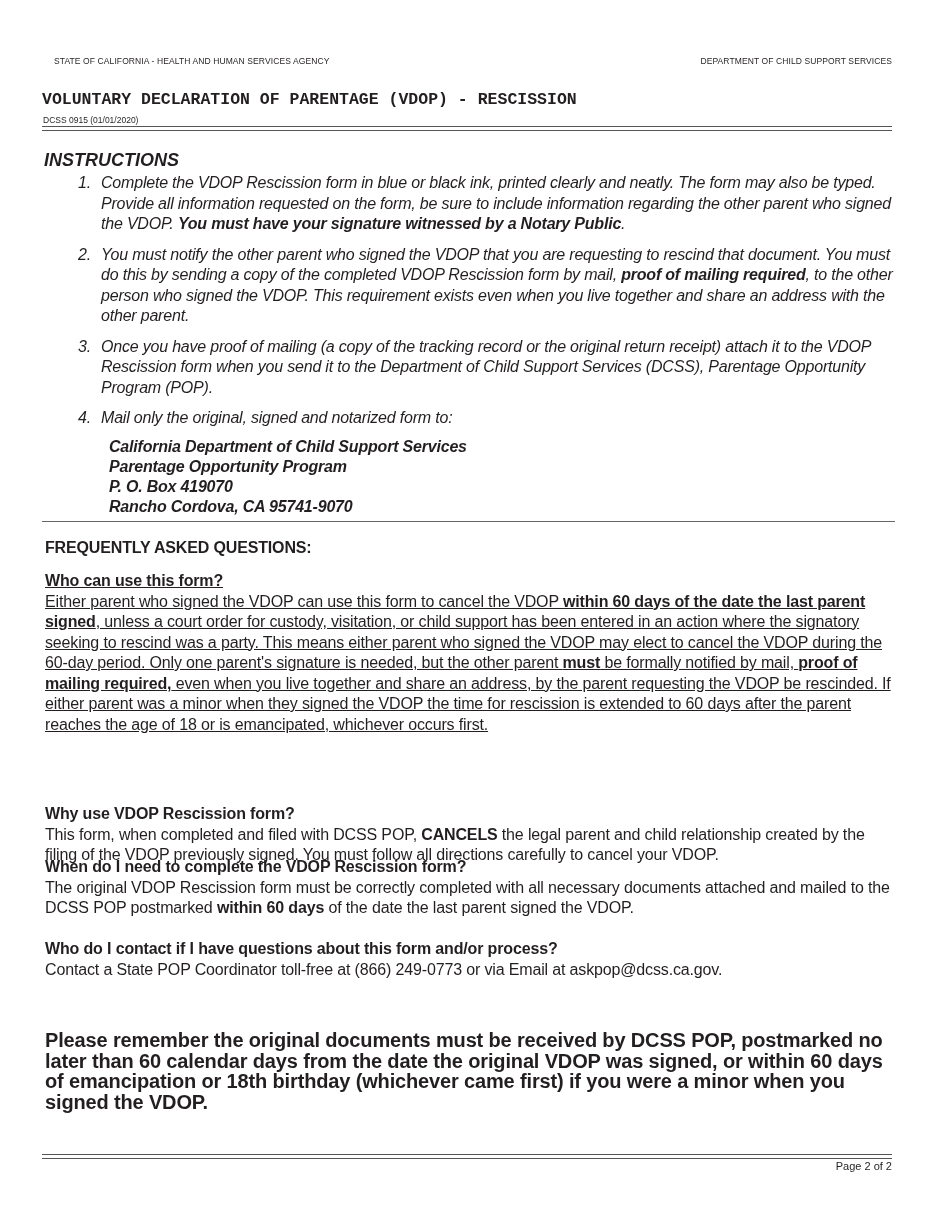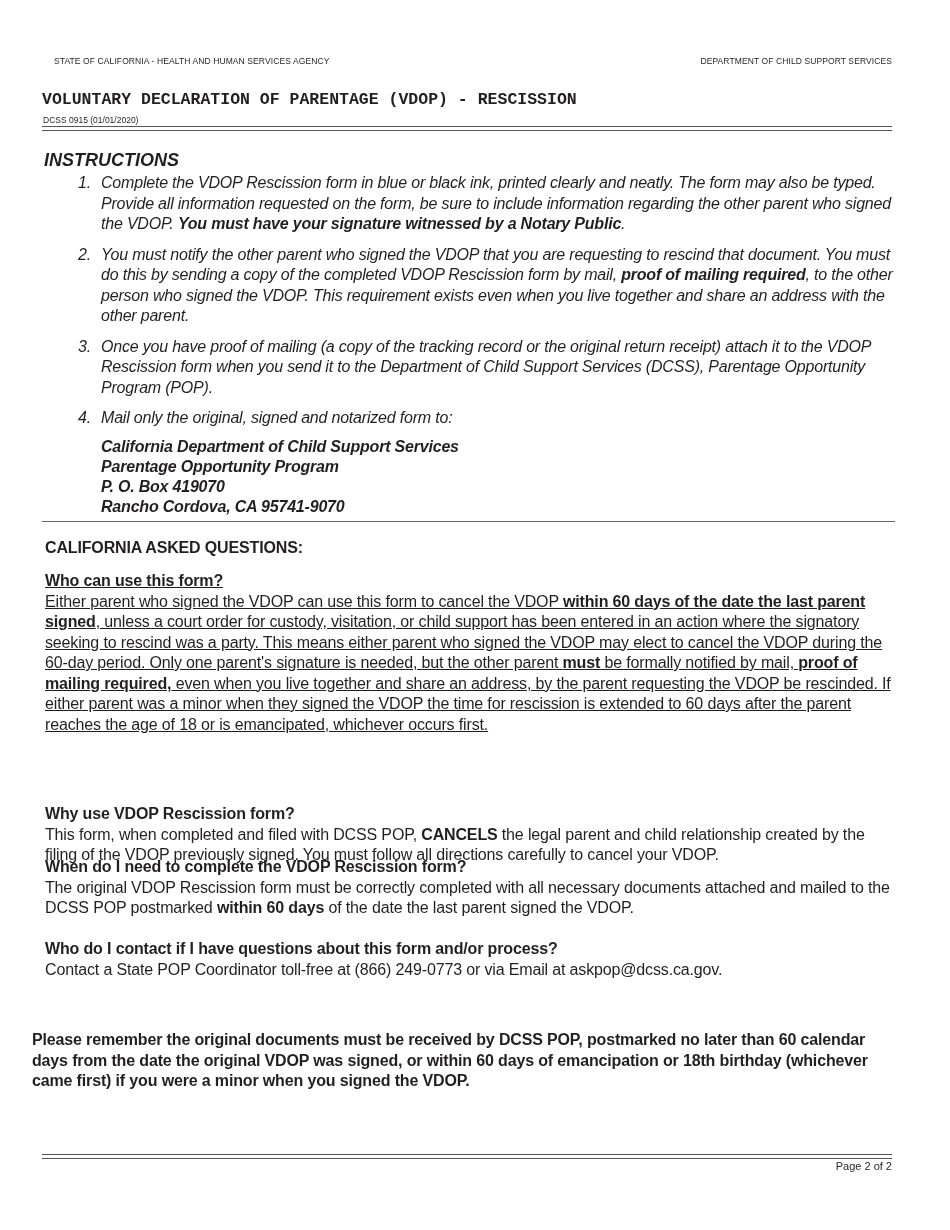--- a/index.html
+++ b/index.html
@@ -8,26 +8,26 @@
   .agency { left:42px; top:56px; font-size:8.5px; letter-spacing:0.1px;margin-left:12px; }
   .dept { right:58px; top:56px; font-size:8.5px; letter-spacing:0.1px; }
   .title { left:42px; top:90px; font-size:16.5px; font-weight:bold;font-family:Liberation Mono, monospace; }
   .formno { left:43px; top:115px; font-size:8.5px; }
   .dbl-rule { left:42px; width:850px; height:3px; border-top:1px solid #555; border-bottom:1px solid #555; }
   .instr-h { left:44px; top:150px; font-size:18px; font-weight:bold; font-style:italic; }
   ol.instr { position:absolute; left:42px; top:173px; width:858px; margin:0; padding:0; list-style:none; font-size:16px; font-style:italic; line-height:20.5px; letter-spacing:-0.2px; }
   ol.instr li { position:relative; padding-left:59px; margin-bottom:10px; }
   ol.instr li .num { position:absolute; left:36px; top:0; }
   .addr { margin-top:8px; font-weight:bold; line-height:20px; }
-  .addr div { display:block; }
+  .addr div { display:block;margin-left:8px; }
   .rule { left:42px; width:853px; height:0; border-top:1.5px solid #666; }
   .faq { position:absolute; left:45px; width:855px; font-size:16px; line-height:20.5px; letter-spacing:-0.15px; }
   .faq-h { font-weight:bold; }
   .faq-q { font-weight:bold; }
-  .note { position:absolute; left:32px; top:1030px; width:850px; font-size:16px; font-weight:bold; line-height:20.5px; letter-spacing:-0.15px; }
+  .note { position:absolute; left:45px; top:1030px; width:850px; font-size:20px; font-weight:bold; line-height:20.5px; letter-spacing:-0.15px; }
   .page { right:58px; top:1160px; font-size:11px; }
   b { font-weight:bold; }
 </style>
 </head>
 <body>
 
 <div class="abs agency">STATE OF CALIFORNIA - HEALTH AND HUMAN SERVICES AGENCY</div>
 <div class="abs dept">DEPARTMENT OF CHILD SUPPORT SERVICES</div>
 <div class="abs title">VOLUNTARY DECLARATION OF PARENTAGE (VDOP) - RESCISSION</div>
 <div class="abs formno">DCSS 0915 (01/01/2020)</div>
@@ -56,21 +56,21 @@
       <div>Parentage Opportunity Program</div>
       <div>P. O. Box 419070</div>
       <div>Rancho Cordova, CA 95741-9070</div>
     </div>
   </li>
 </ol>
 
 <div class="abs rule" style="top:521px;"></div>
 
 <div class="faq" style="top:538px;">
-  <span class="faq-h">CALIFORNIA ASKED QUESTIONS:</span>
+  <span class="faq-h">FREQUENTLY ASKED QUESTIONS:</span>
 </div>
 
 <div class="faq" style="top:571px;text-decoration:underline;">
   <div class="faq-q">Who can use this form?</div>
   <div><span>Either parent who signed the VDOP can use this form to cancel the VDOP </span><b>within 60 days of the date the last parent signed</b><span>, unless a court order for custody, visitation, or child support has been entered in an action where the signatory seeking to rescind was a party.  This means either parent who signed the VDOP may elect to cancel the VDOP during the 60-day period.  Only one parent's signature is needed, but the other parent </span><b>must</b><span> be formally notified by mail, </span><b>proof of mailing required,</b><span> even when you live together and share an address, by the parent requesting the VDOP be rescinded.  If either parent was a minor when they signed the VDOP the time for rescission is extended to 60 days after the parent reaches the age of 18 or is emancipated, whichever occurs first.</span></div>
 </div>
 
 <div class="faq" style="top:804px;">
   <div class="faq-q">Why use VDOP Rescission form?</div>
   <div><span>This form, when completed and filed with DCSS POP, </span><b>CANCELS</b><span> the legal parent and child relationship created by the filing of the VDOP previously signed.  You must follow all directions carefully to cancel your VDOP.</span></div>

